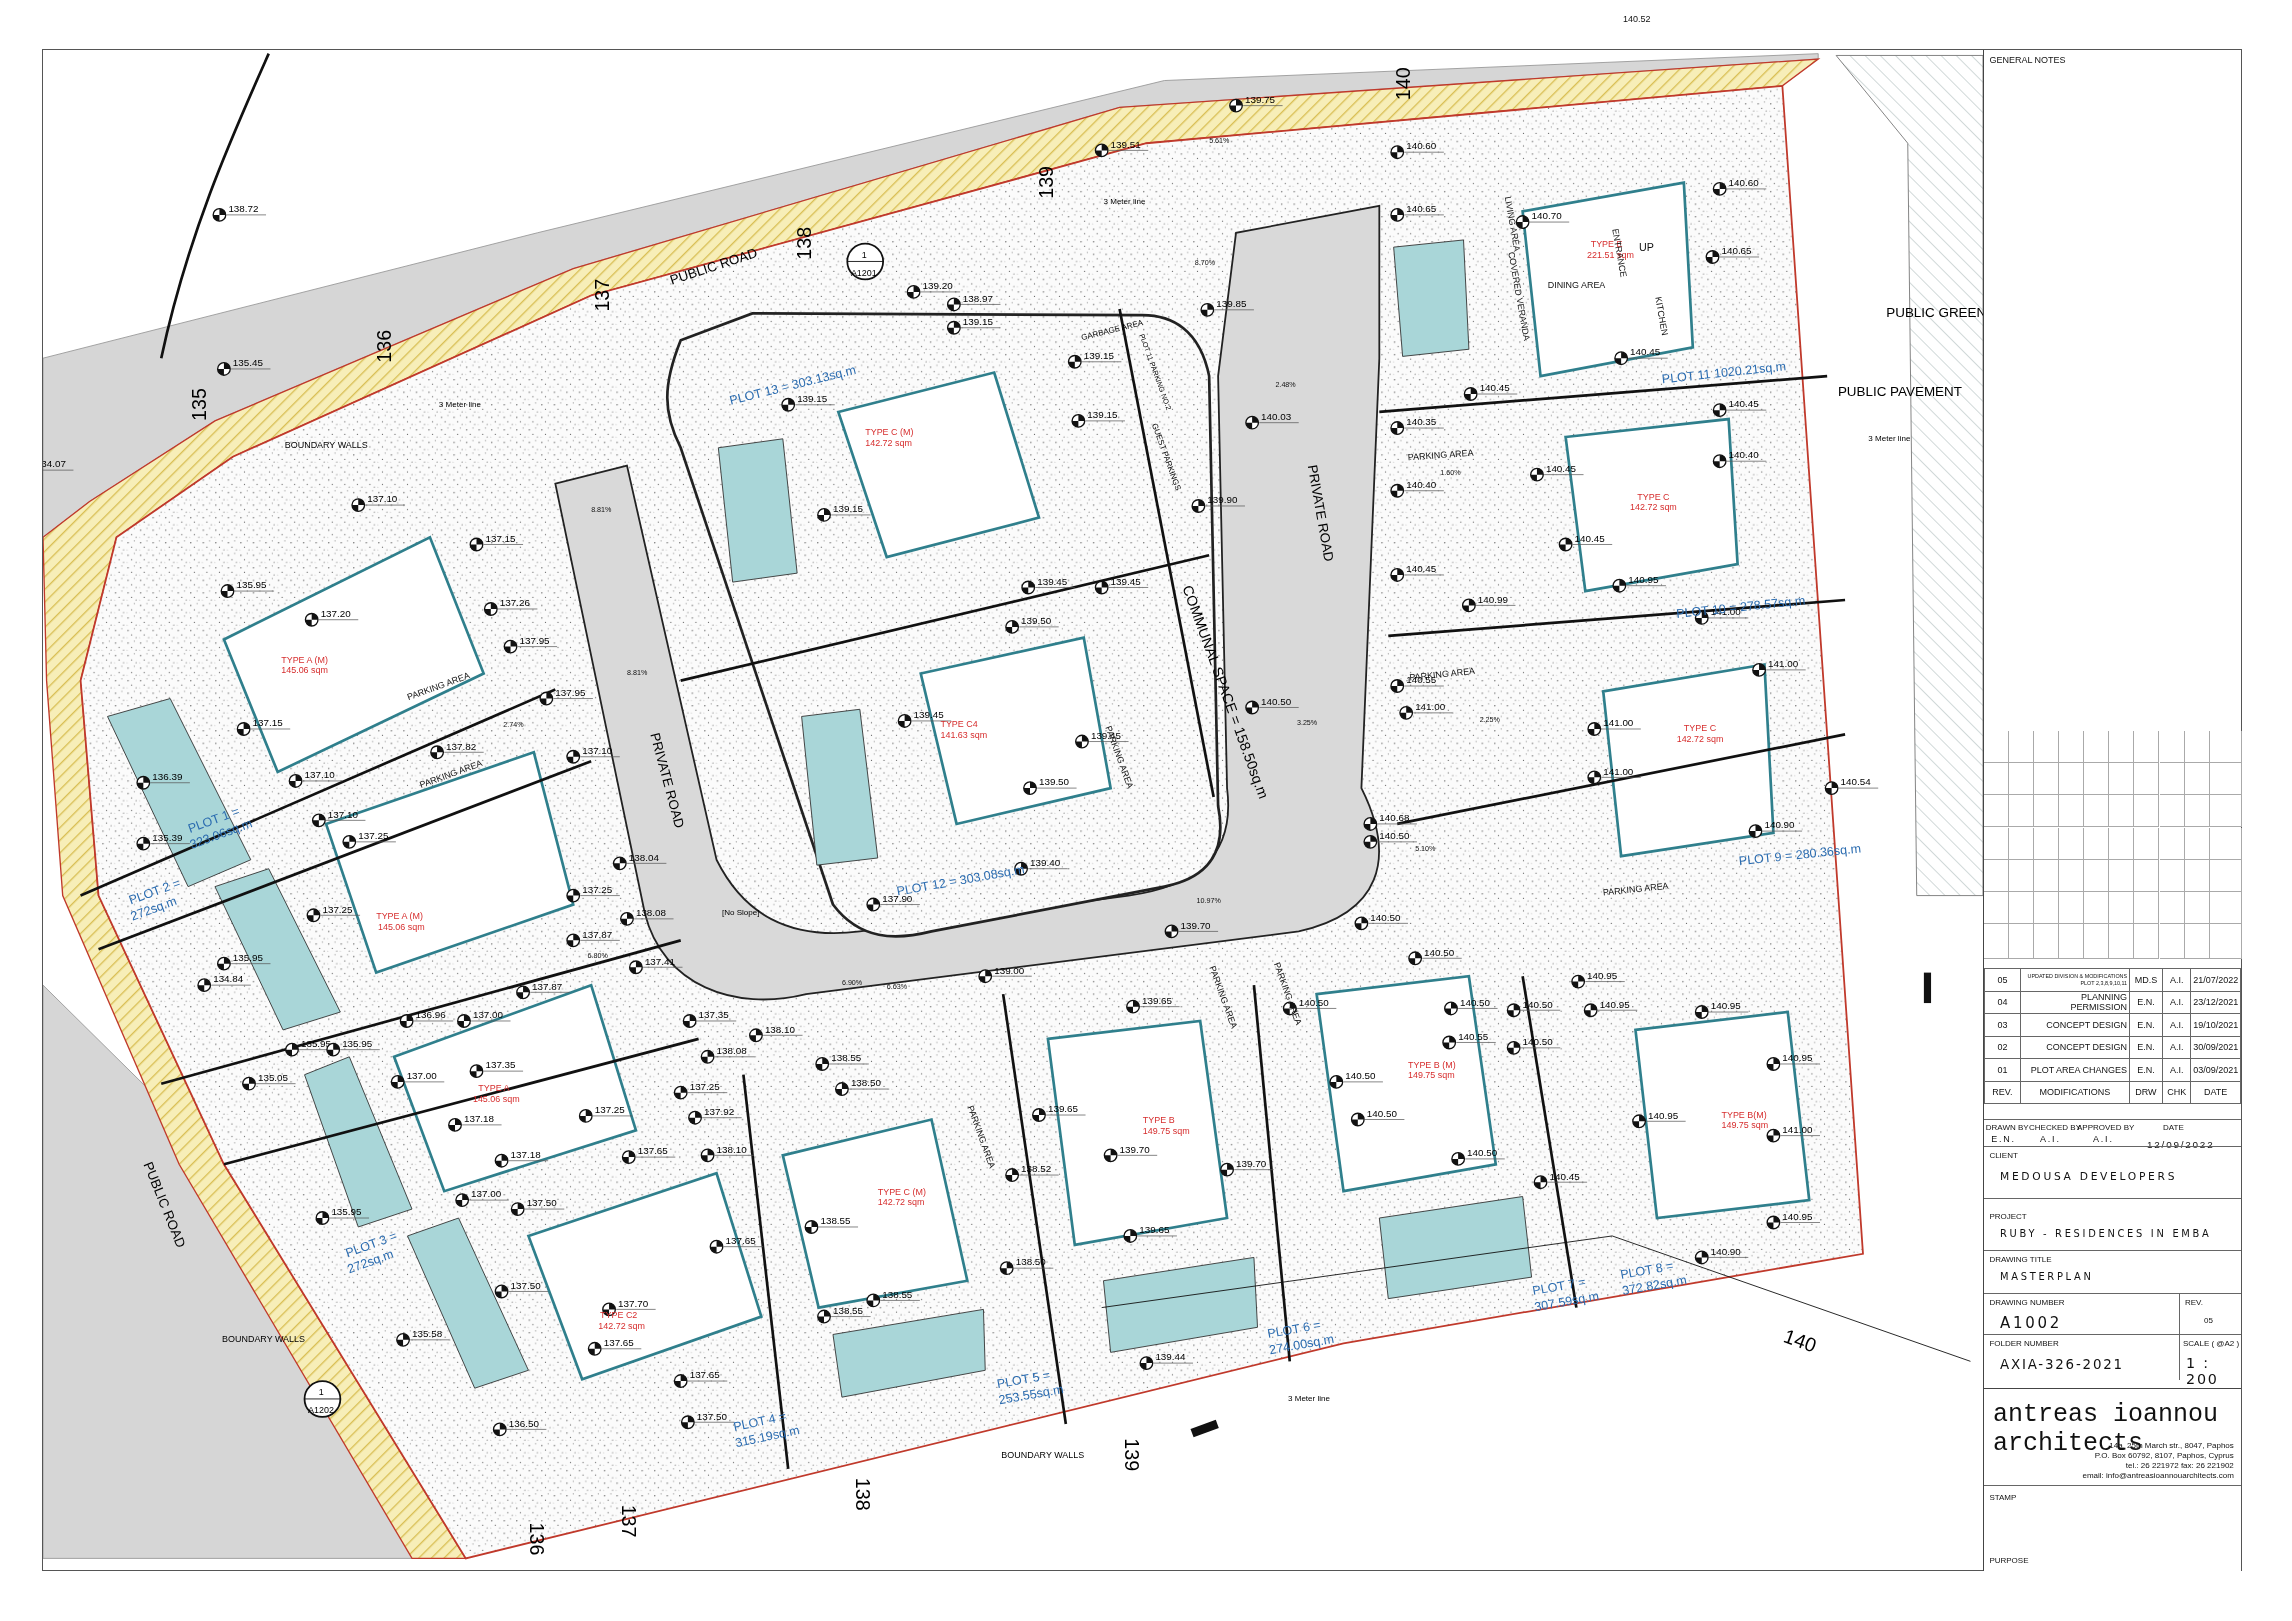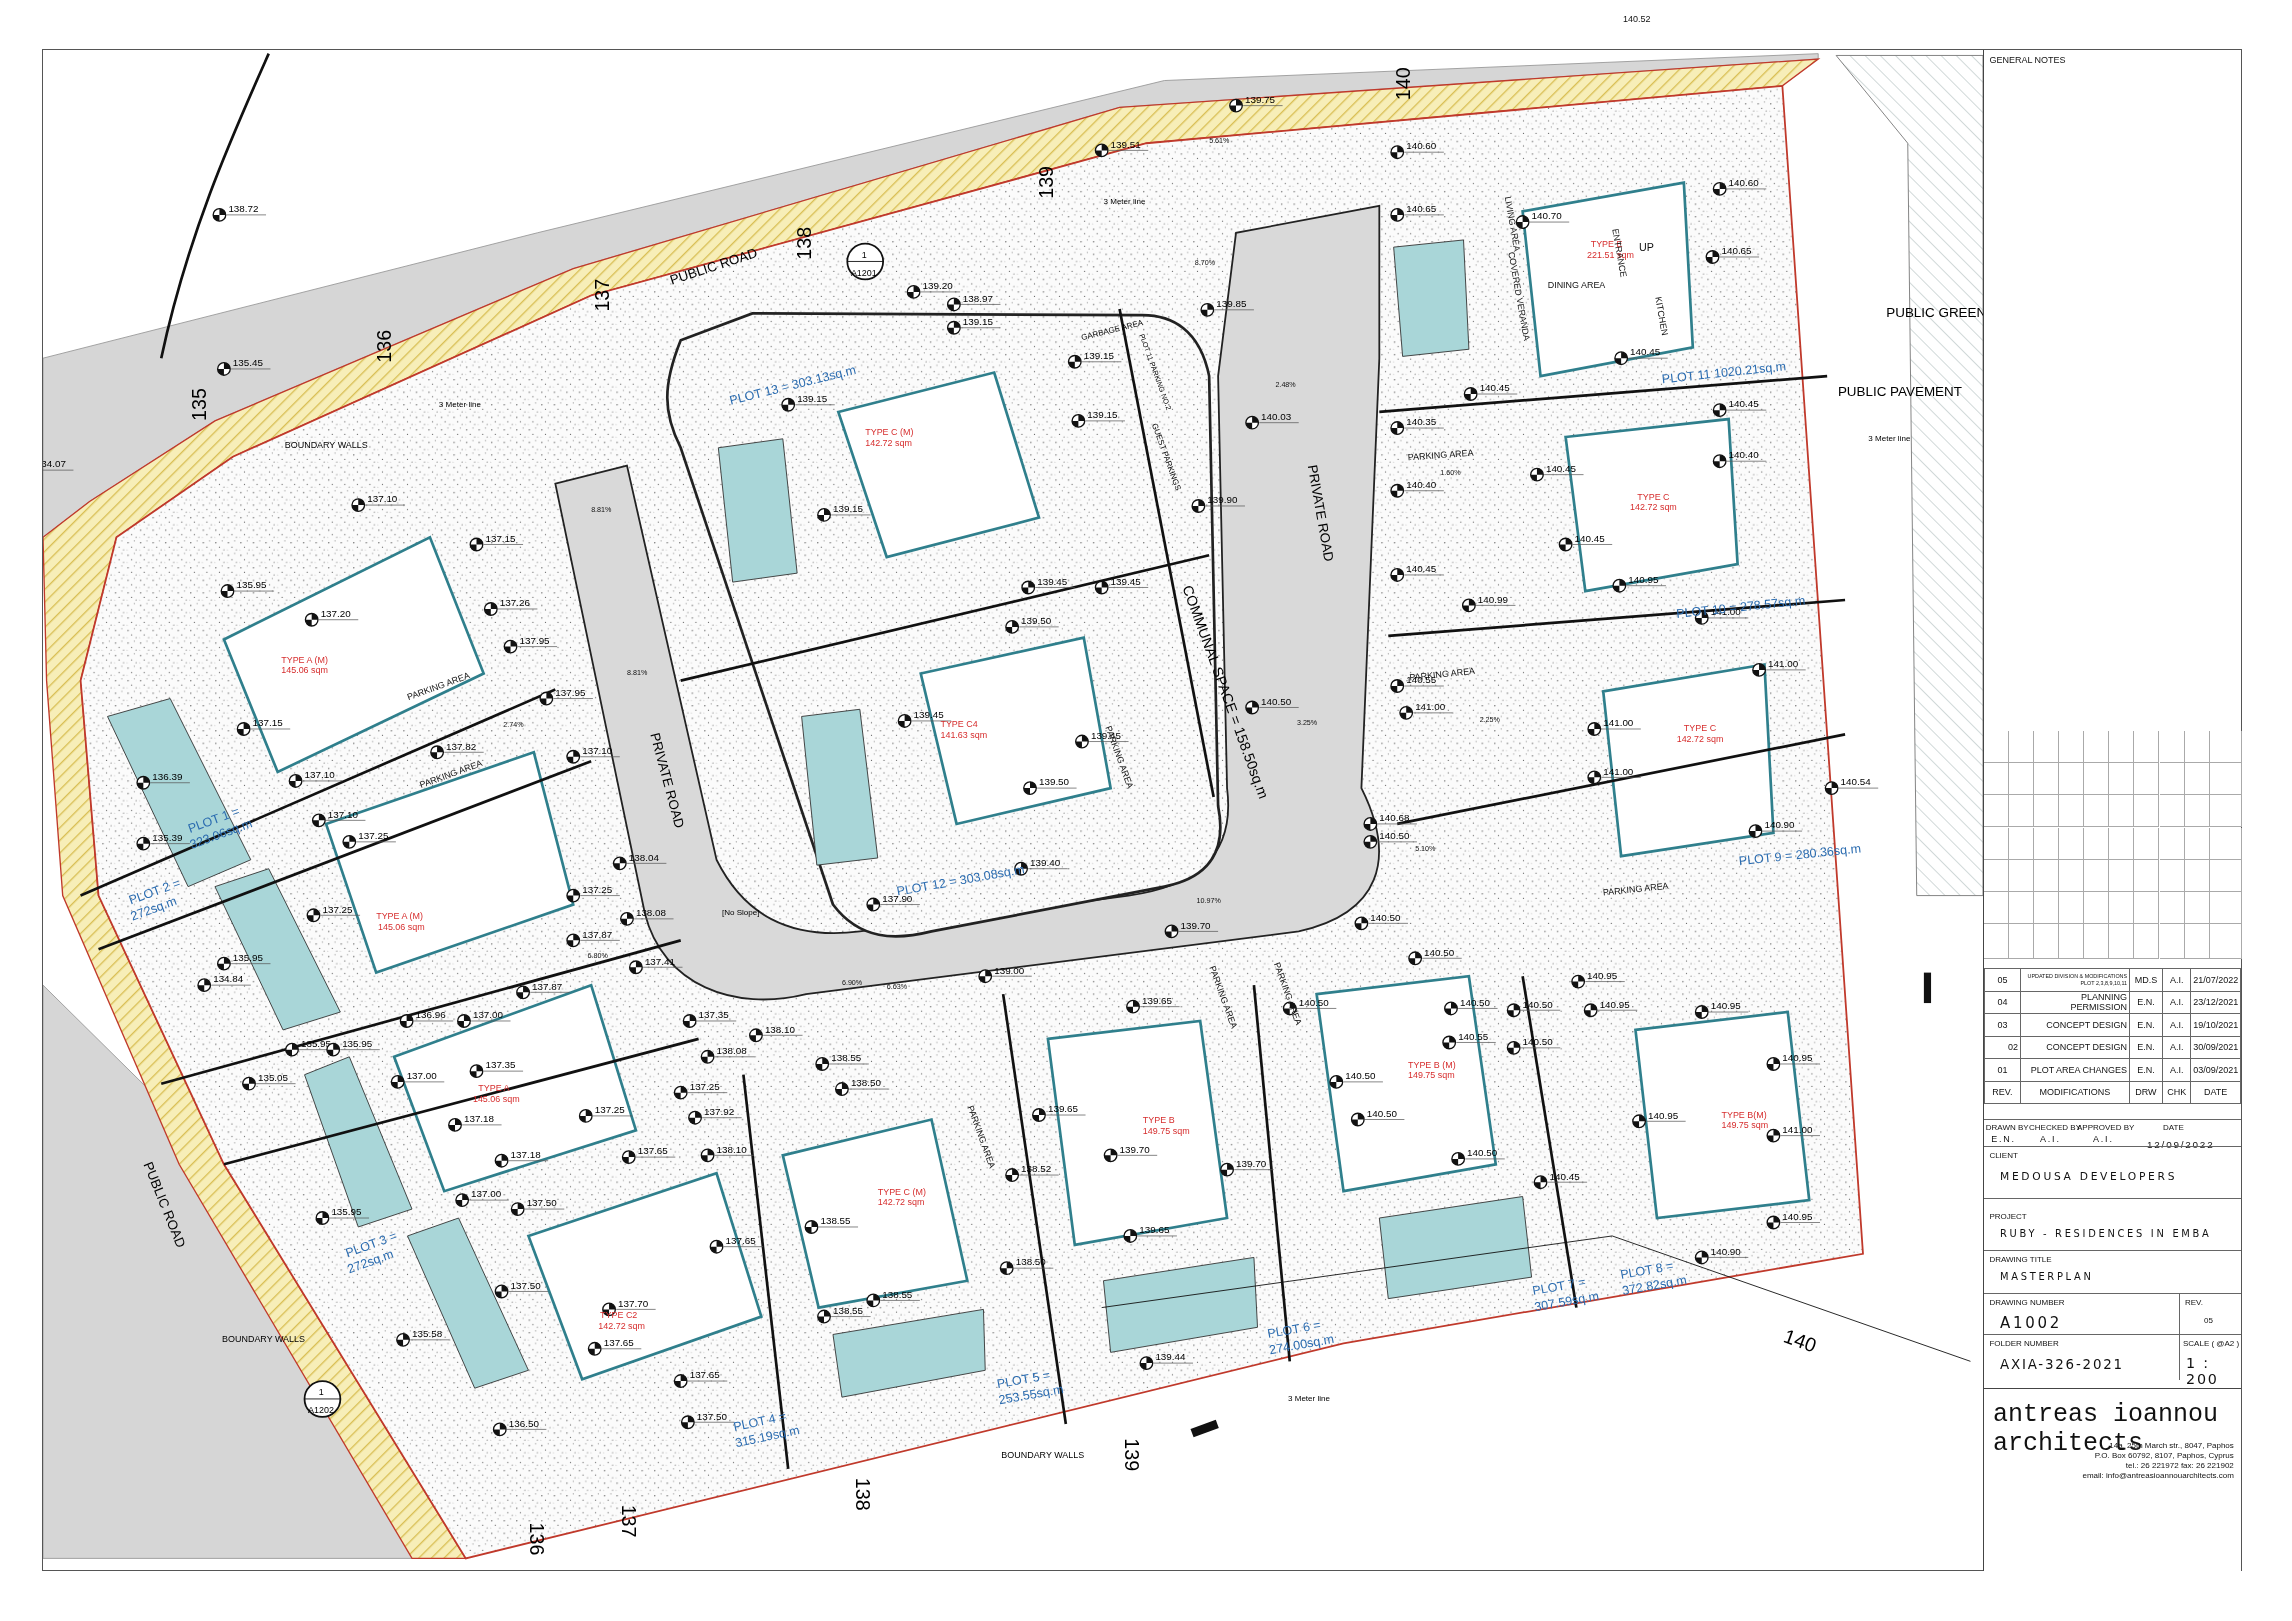--- a/index.html
+++ b/index.html
@@ -1304,21 +1304,21 @@
             <td style="width: auto;">23/12/2021</td>
           </tr>
           <tr>
             <td style="width: 34px;">03</td>
             <td class="mod" style="width: 113px;">CONCEPT DESIGN</td>
             <td style="width: 30px;">E.N.</td>
             <td style="width: 25px;">A.I.</td>
             <td style="width: auto;">19/10/2021</td>
           </tr>
           <tr>
-            <td style="width: 34px; text-align: right;">02</td>
+            <td style="width: 34px;">02</td>
             <td class="mod" style="width: 113px;">CONCEPT DESIGN</td>
             <td style="width: 30px;">E.N.</td>
             <td style="width: 25px;">A.I.</td>
             <td style="width: auto;">30/09/2021</td>
           </tr>
           <tr>
             <td style="width: 34px;">01</td>
             <td class="mod" style="width: 113px;">PLOT AREA CHANGES</td>
             <td style="width: 30px;">E.N.</td>
             <td style="width: 25px;">A.I.</td>
@@ -1373,15 +1373,19 @@
     </div>
     <div class="sec" style="top:1338px;height:97px;border-top:1.8px solid #444;">
       <div class="firm" style="top:10.7px;">antreas ioannou architects</div>
       <div class="addr" style="top:52px;">
         <div>14a, 25th March str., 8047, Paphos</div>
         <div>P.O. Box 60792, 8107, Paphos, Cyprus</div>
         <div>tel.: 26 221972      fax: 26 221902</div>
         <div>email: info@antreasioannouarchitects.com</div>
       </div>
     </div>
+    <div class="sec" style="top:1435px;height:86px;">
+      <div class="h" style="top:7.2px;">STAMP</div>
+      <div class="h" style="top:70px;">PURPOSE</div>
+    </div>
   </div>
 </div>
 
 
 </body></html>

